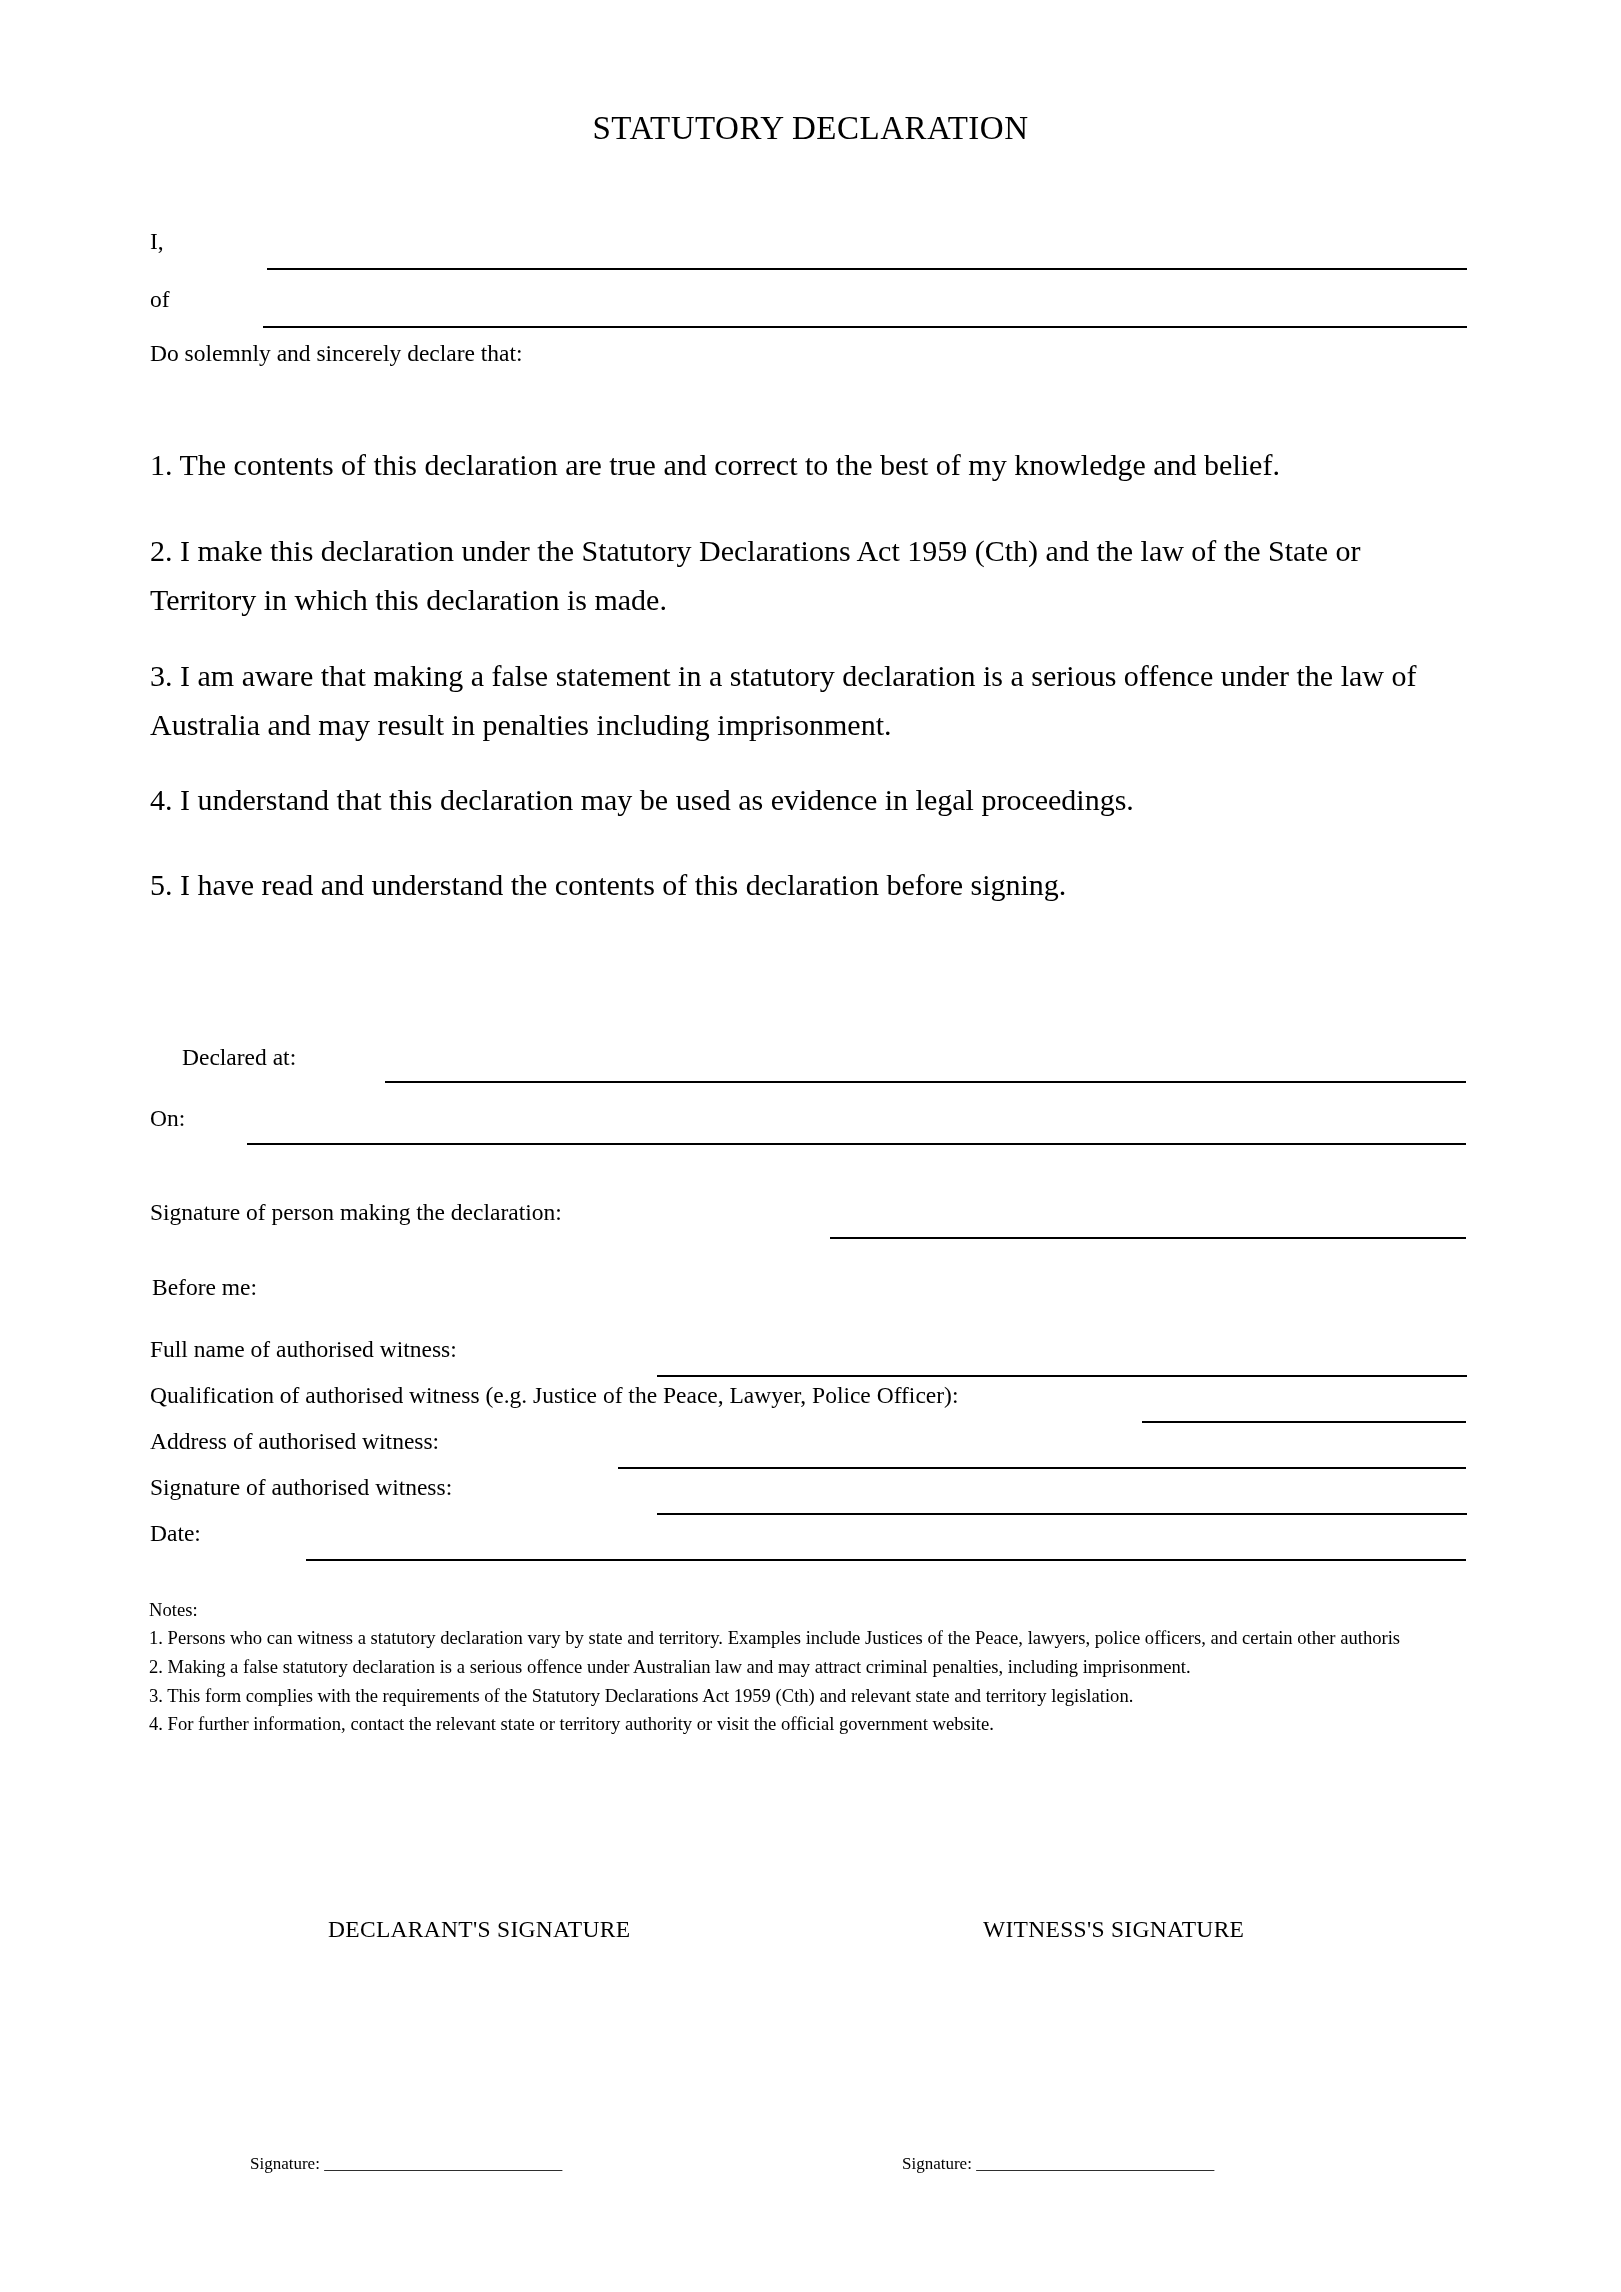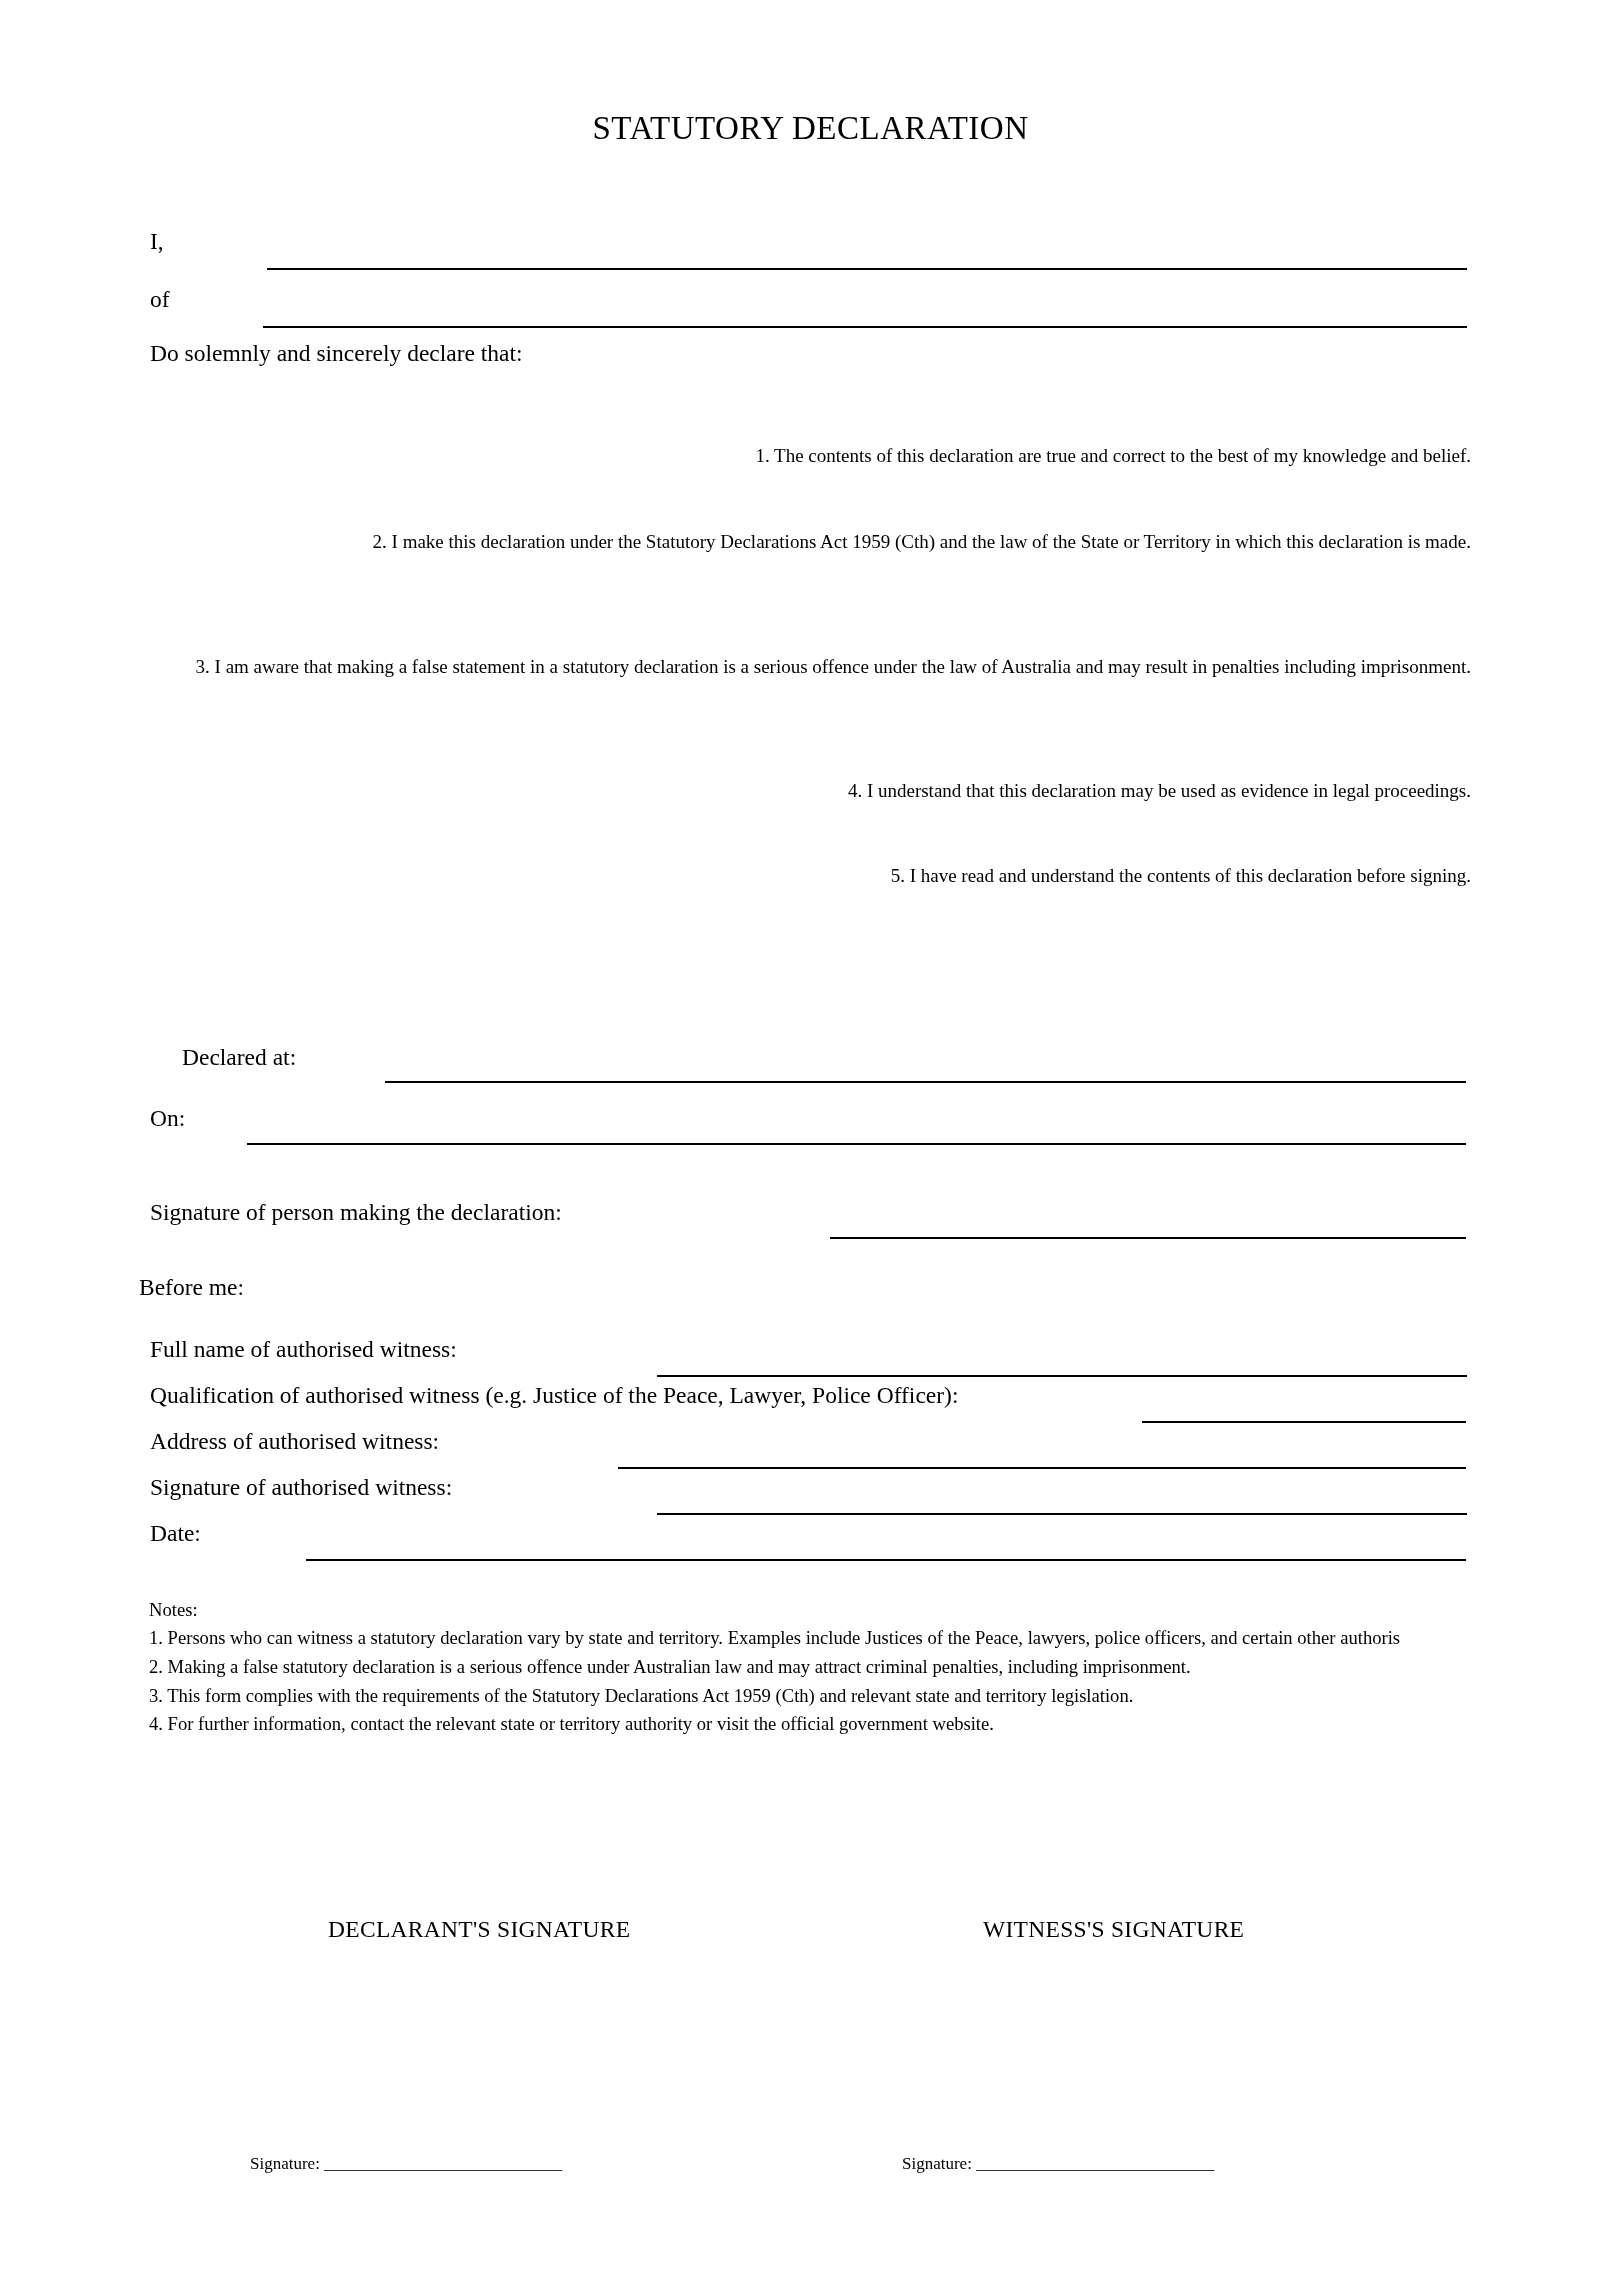--- a/index.html
+++ b/index.html
@@ -40,23 +40,23 @@
   .txt {
     position: absolute;
     font-size: 23.5px;
     line-height: 1.55;
     white-space: nowrap;
   }
 
   
   .para {
     position: absolute;
-    font-size: 19px;
+    font-size: 30px;
     line-height: 1.62;
-    text-align: right;
+    text-align: left;
   }
 
   
   .rule {
     position: absolute;
     height: 0;
     border-top: 2.9px solid #000000;
   }
 
   
@@ -128,21 +128,21 @@
 
   <div class="txt" style="left:150px; top:1039px;margin-left:32px;">Declared at:</div>
   <div class="rule" style="left:385px; top:1081px; width:1081px;"></div>
 
   <div class="txt" style="left:150px; top:1100px;">On:</div>
   <div class="rule" style="left:247px; top:1143px; width:1219px;"></div>
 
   <div class="txt" style="left:150px; top:1194px;">Signature of person making the declaration:</div>
   <div class="rule" style="left:830px; top:1237px; width:636px;"></div>
 
-  <div class="txt" style="left:139px; top:1269px;">Before me:</div>
+  <div class="txt" style="left:152px; top:1269px;">Before me:</div>
 
   <div class="txt" style="left:150px; top:1331px;">Full name of authorised witness:</div>
   <div class="rule" style="left:657px; top:1375px; width:810px;"></div>
 
   <div class="txt" style="left:150px; top:1377px;">Qualification of authorised witness (e.g. Justice of the Peace, Lawyer, Police Officer):</div>
   <div class="rule" style="left:1142px; top:1421px; width:324px;"></div>
 
   <div class="txt" style="left:150px; top:1423px;">Address of authorised witness:</div>
   <div class="rule" style="left:618px; top:1467px; width:848px;"></div>
 

